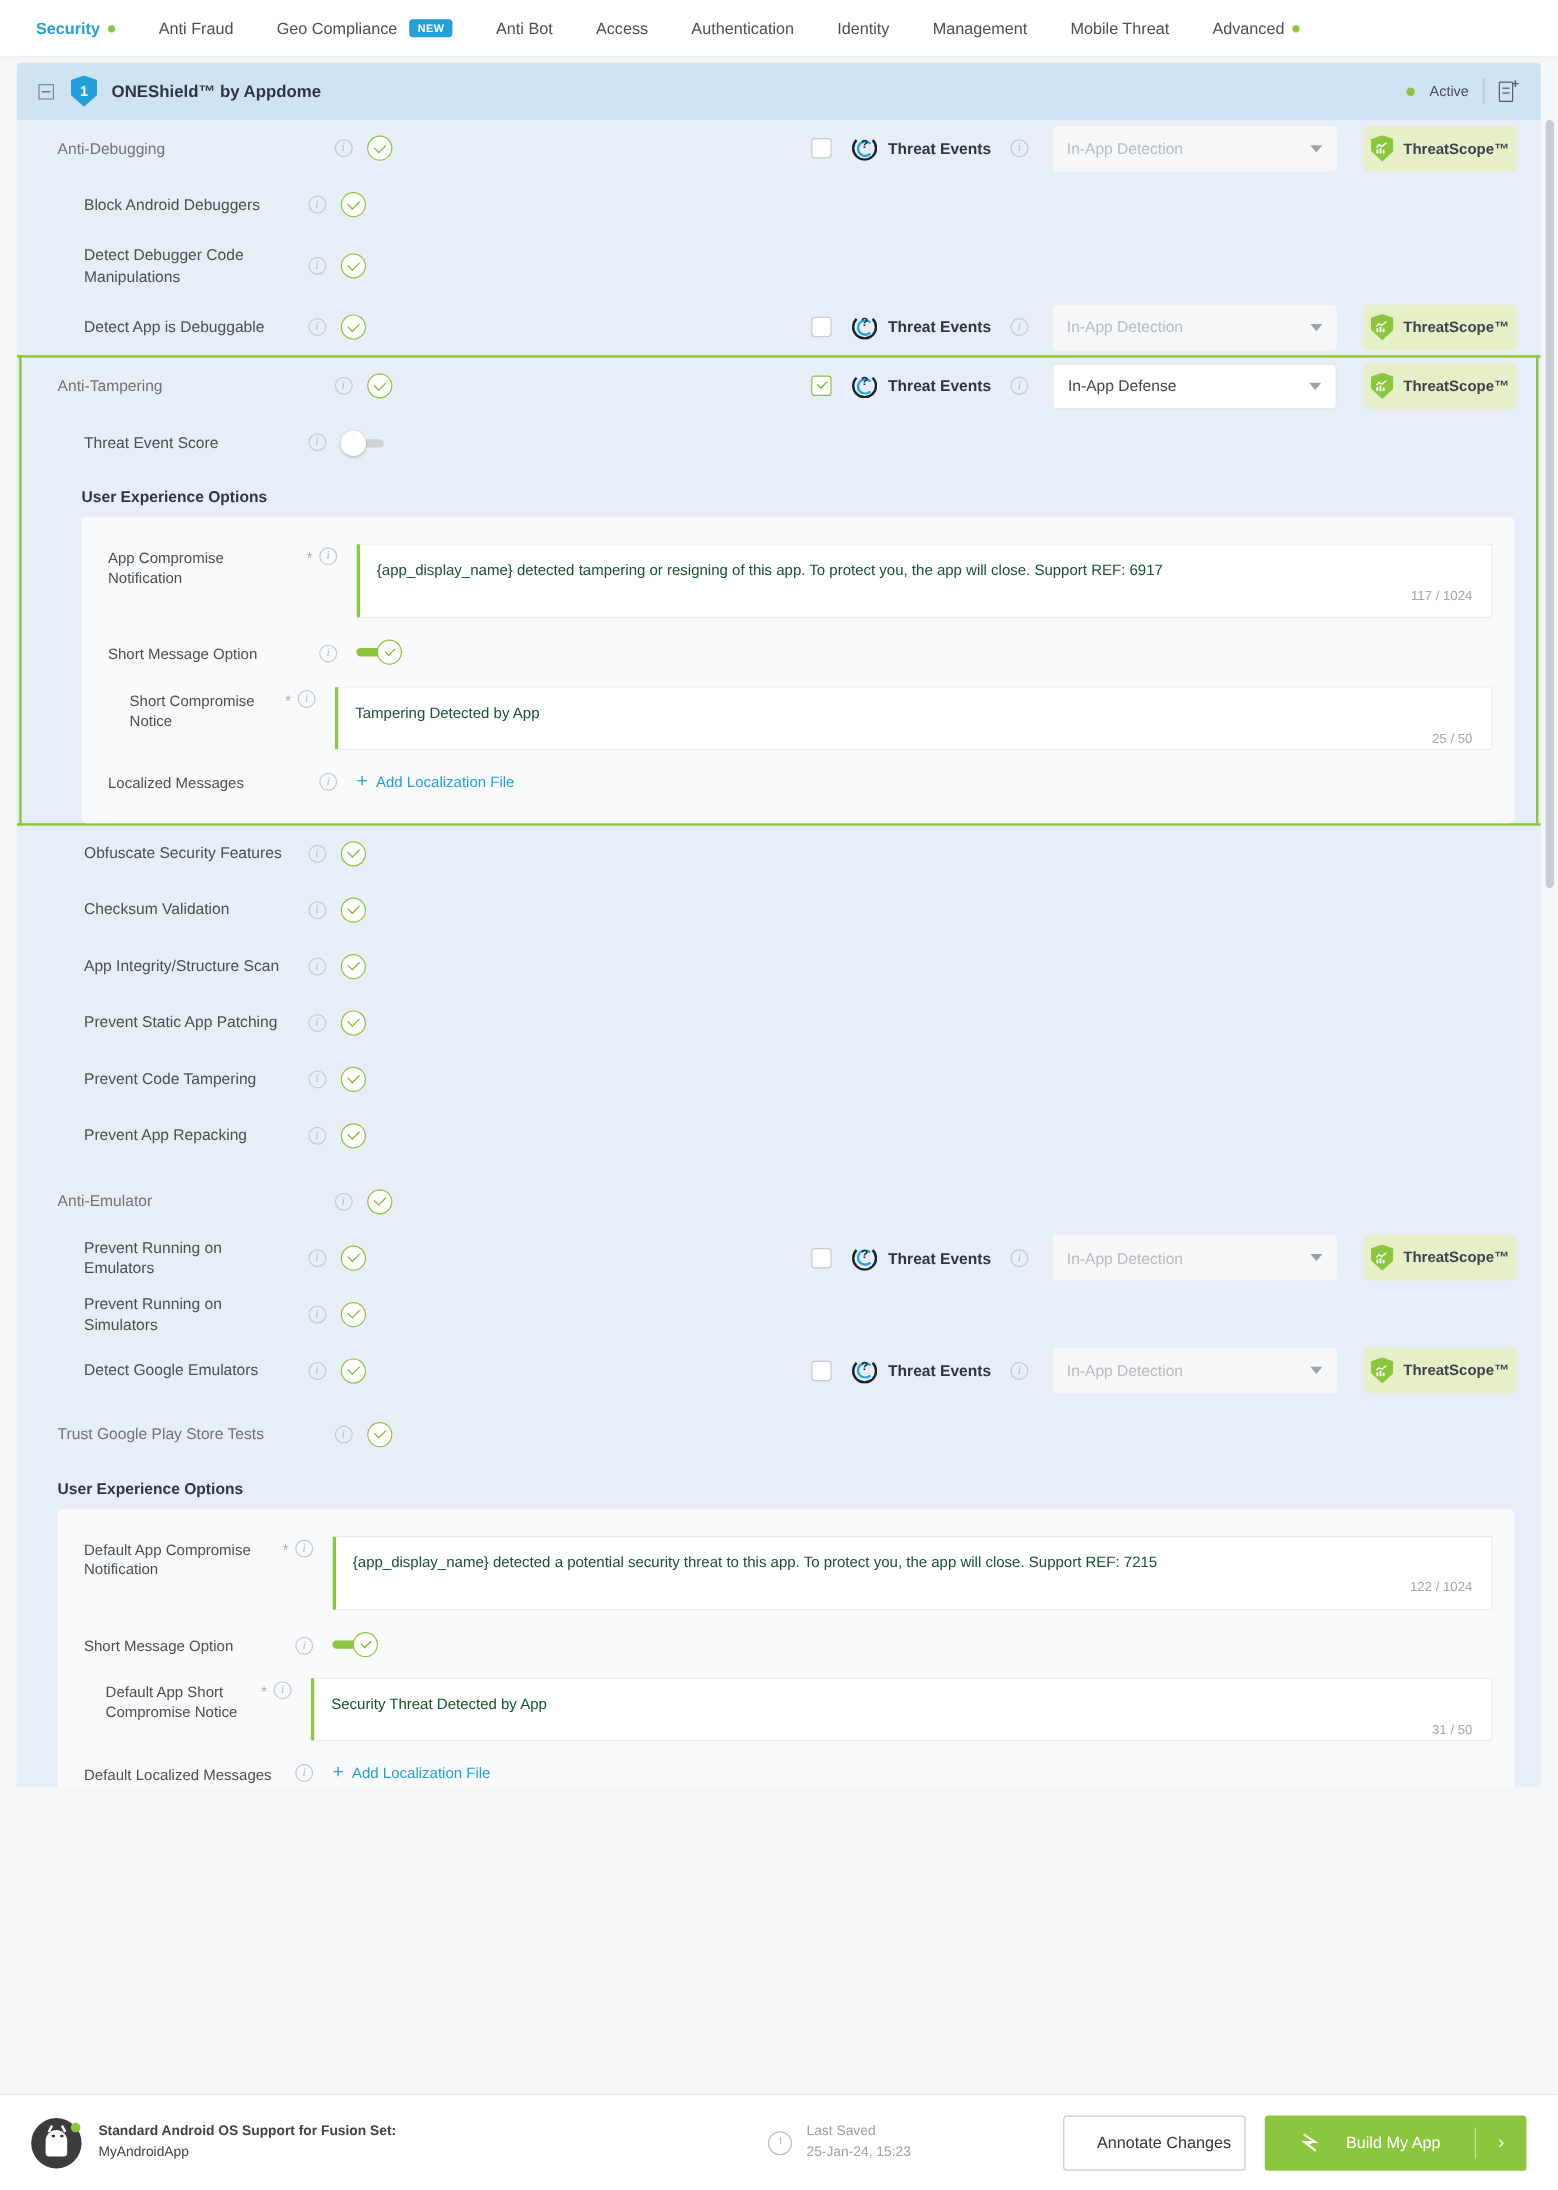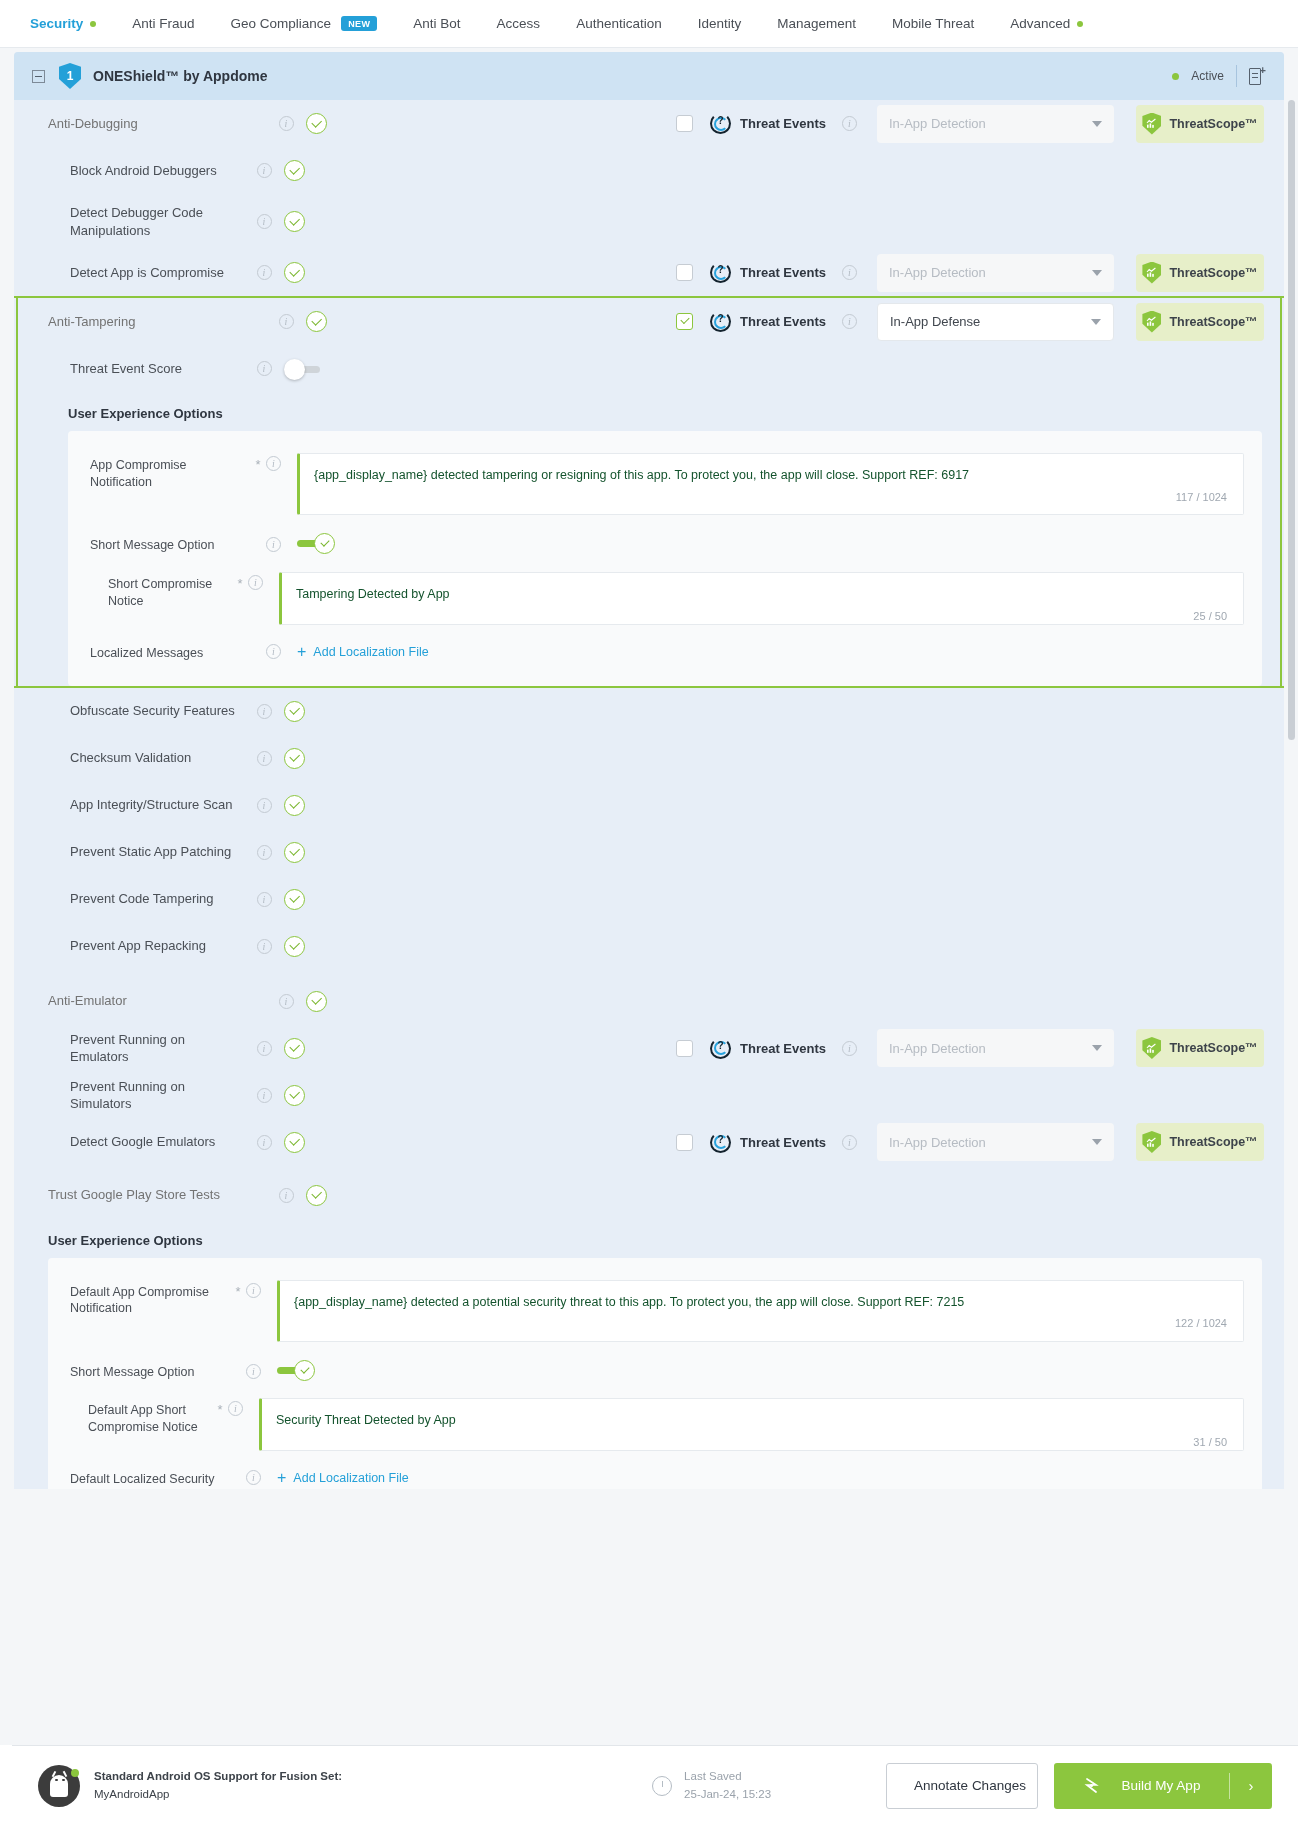--- a/index.html
+++ b/index.html
@@ -298,21 +298,21 @@
     color: #24a0d8; font-size: 12.5px; cursor: pointer; padding-top: 4px;
   }
   .addloc .plus { font-size: 16px; line-height: 12px; font-weight: 300; }
 
   .uxo-toggle-row { display:flex; align-items:center; padding: 10px 18px 10px 22px; }
 
   
   .footer {
     position: absolute; left: 0; right: 0; bottom: 0; height: 80px;
     background: #fff; border-top: 1px solid #e2e6ea;
-    display: flex; align-items: center; padding: 0 26px; margin-left: 12px;
+    display: flex; align-items: center; padding: 0 26px;
   }
   .android {
     width: 42px; height: 42px; border-radius: 50%;
     background: #3c3c3c; margin-right: 14px; position: relative; flex:none;
   }
   .android .body {
     position:absolute; left:12px; top:10px; width:18px; height:22px;
     background:#fff; border-radius: 9px 9px 3px 3px;
   }
   .android .eye { position:absolute; width:2.6px; height:2.6px; border-radius:50%; background:#3c3c3c; top:14px;}
@@ -464,21 +464,21 @@
       <div class="row-label indent1">Detect Debugger Code Manipulations</div>
       <div class="info-cell">
           <div class="info">i</div>
         </div>
       <div class="check-cell">
           <div class="gcheck"></div>
         </div>
     </div>
 
     <div class="row">
-      <div class="row-label indent1">Detect App is Compromise</div>
+      <div class="row-label indent1">Detect App is Debuggable</div>
       <div class="info-cell">
           <div class="info">i</div>
         </div>
       <div class="check-cell">
           <div class="gcheck"></div>
         </div>
       <div class="te-block">
         <div class="te-cb"></div>
         <div class="te-icon">
           <div class="ring"></div>
@@ -798,21 +798,21 @@
         <div class="uxo-info">
             <div class="info">i</div>
           </div>
         <div class="textfield short">
           <div class="val">Security Threat Detected by App</div>
           <div class="counter">31 / 50</div>
         </div>
       </div>
 
       <div class="uxo-row">
-        <div class="uxo-label">Default Localized Security</div>
+        <div class="uxo-label">Default Localized Messages</div>
         <div class="req-star"></div>
         <div class="uxo-info">
             <div class="info">i</div>
           </div>
         <div class="addloc">
           <span class="plus">+</span>
           <span>Add Localization File</span>
         </div>
       </div>
     </div>

